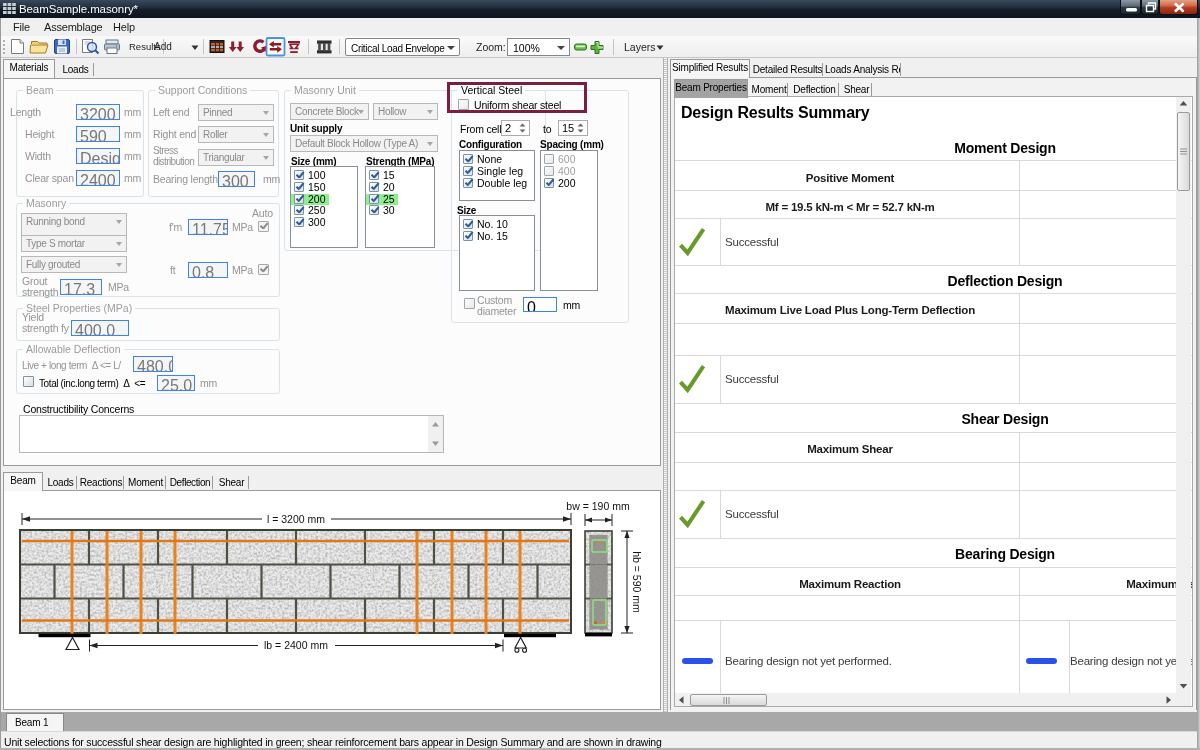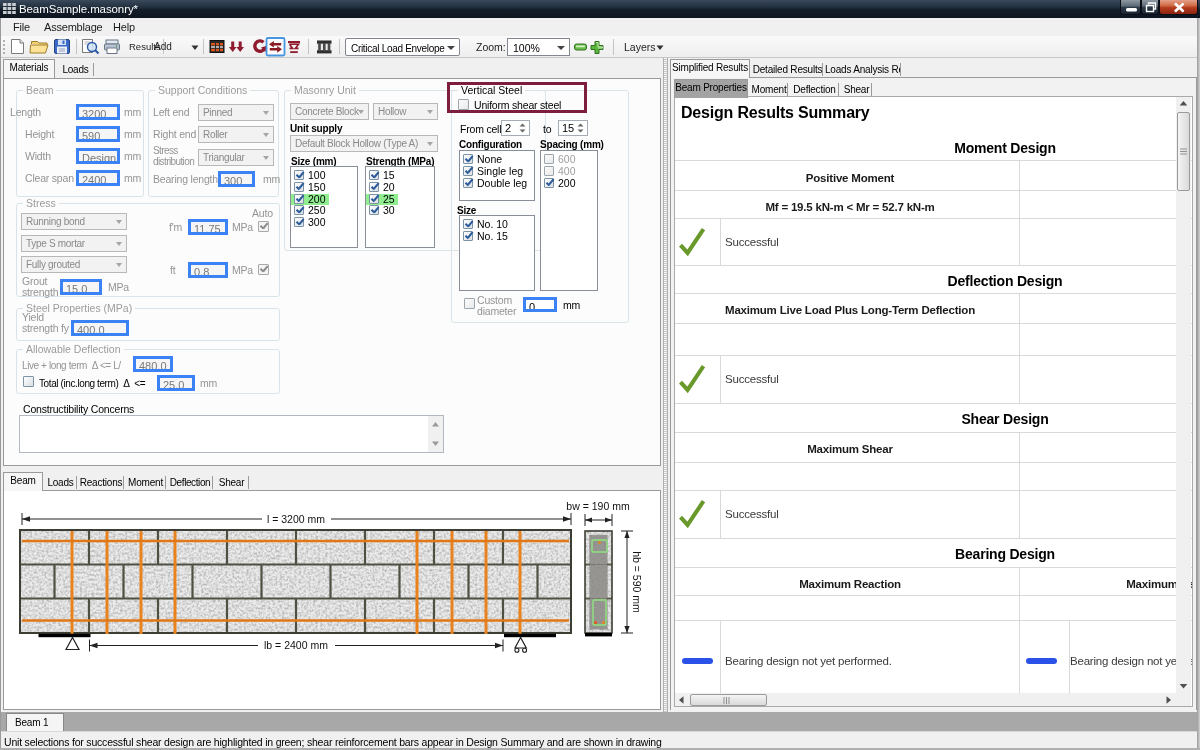--- a/index.html
+++ b/index.html
@@ -36,21 +36,21 @@
 .tab { position:absolute; font-size:10px; letter-spacing:-0.2px; color:#000; padding:3px 0 0 0; text-align:center; height:17px; white-space:nowrap; overflow:hidden; }
 .tab:after { content:""; position:absolute; right:0; top:2px; width:1px; height:13px; background:#9a9a9a; }
 .tab.sel { background:#f6f6f6; border:1px solid #9a9a9a; border-bottom:none; border-radius:1px 1px 0 0; z-index:3; padding-top:2px; height:19px;}
 .tab.sel:after { display:none; }
 
 .gb { position:absolute; border:1px solid #d9e4ea; border-radius:3px; }
 .gb > .gt { position:absolute; left:6px; top:-6px; background:#fcfcfc; padding:0 3px; font-size:10.5px; color:#9c9c9c; line-height:11px;}
 .lbl { position:absolute; font-size:10.5px; letter-spacing:-0.2px; color:#949494; line-height:11px; white-space:nowrap;}
 .lbl.en { color:#000; }
 .lbl.wrap { white-space:normal; }
-.field { position:absolute; border:3px solid #3b82f6; background:#f5f5f5; color:#787878; font-size:11px; padding:1px 0 0 3px; overflow:hidden; }
+.field { position:absolute; border:1px solid #3b82f6; background:#f5f5f5; color:#787878; font-size:16px; padding:1px 0 0 3px; overflow:hidden; }
 .dd { position:absolute; border:1px solid #b8b8b8; background:#f2f2f2; color:#8a8a8a; font-size:10px; letter-spacing:-0.3px; padding:2px 0 0 4px; overflow:hidden; white-space:nowrap; }
 .dd .arr { position:absolute; right:4px; top:6px; width:0; height:0; border-left:3.5px solid transparent; border-right:3.5px solid transparent; border-top:4px solid #a5a5a5; }
 .listbox { position:absolute; background:#fff; border:1px solid #888e98; padding-top:3px; }
 .li { position:relative; height:11.8px; font-size:10.5px; color:#000; padding-left:17px; line-height:11px; }
 .li.grn { background:#90ee90; width:fit-content; padding-right:3px; }
 .li.dis { color:#a0a0a0; }
 .lbl.bold { font-weight:bold;text-align:center; }
 .cbx { position:absolute; width:11px; height:11px; background:linear-gradient(135deg,#fefefe,#dadfe3); border:1px solid #7c93a6; border-radius:1px;}
 .li .cbx { left:3px; top:0px; width:10px; height:10px; }
 .cbx.off { border-color:#9aa5ad; background:linear-gradient(135deg,#fdfdfd,#e8e8e8); }
@@ -225,27 +225,27 @@
     <div class="dd" style="left:194px; top:25px; width:76px; height:17px;">Pinned<div class="arr"></div></div>
     <div class="lbl" style="left:149px; top:50px;">Right end</div>
     <div class="dd" style="left:194px; top:47px; width:76px; height:17px;">Roller<div class="arr"></div></div>
     <div class="lbl wrap" style="left:149px; top:66px; width:46px; font-size:10px; letter-spacing:-0.6px;">Stress distribution</div>
     <div class="dd" style="left:194px; top:70px; width:76px; height:17px;">Triangular<div class="arr"></div></div>
     <div class="lbl" style="left:149px; top:95px;">Bearing length</div>
     <div class="field" style="left:214px; top:92px; width:37px; height:16px;">300</div>
     <div class="lbl" style="left:259px; top:95px;">mm</div>
 
     <div class="gb" style="left:12px; top:124px; width:264px; height:94px;">
-        <div class="gt">Stress</div>
-      </div>
-    <div class="dd" style="left:17px; top:134px; width:106px; height:17px;">Running bond<div class="arr"></div></div>
+        <div class="gt">Masonry</div>
+      </div>
+    <div class="dd" style="left:17px; top:134px; width:106px; height:23px;">Running bond<div class="arr"></div></div>
     <div class="dd" style="left:17px; top:156px; width:106px; height:17px;">Type S mortar<div class="arr"></div></div>
     <div class="dd" style="left:17px; top:177px; width:106px; height:17px;">Fully grouted<div class="arr"></div></div>
     <div class="lbl wrap" style="left:18px; top:197px; width:40px;">Grout strength</div>
-    <div class="field" style="left:56px; top:200px; width:42px; height:16px;">15.0</div>
+    <div class="field" style="left:56px; top:200px; width:42px; height:16px;">17.3</div>
     <div class="lbl" style="left:104px; top:203px;">MPa</div>
     <div class="lbl" style="left:248px; top:129px;">Auto</div>
     <div class="lbl" style="left:165px; top:143px;">f'm</div>
     <div class="field" style="left:184px; top:140px; width:40px; height:16px;">11.75</div>
     <div class="lbl" style="left:228px; top:143px;">MPa</div>
     <div class="cbx dis chk" style="left:254px; top:142px;"></div>
     <div class="lbl" style="left:166px; top:186px;">ft</div>
     <div class="field" style="left:184px; top:183px; width:40px; height:16px;">0.8</div>
     <div class="lbl" style="left:228px; top:186px;">MPa</div>
     <div class="cbx dis chk" style="left:254px; top:185px;"></div>

